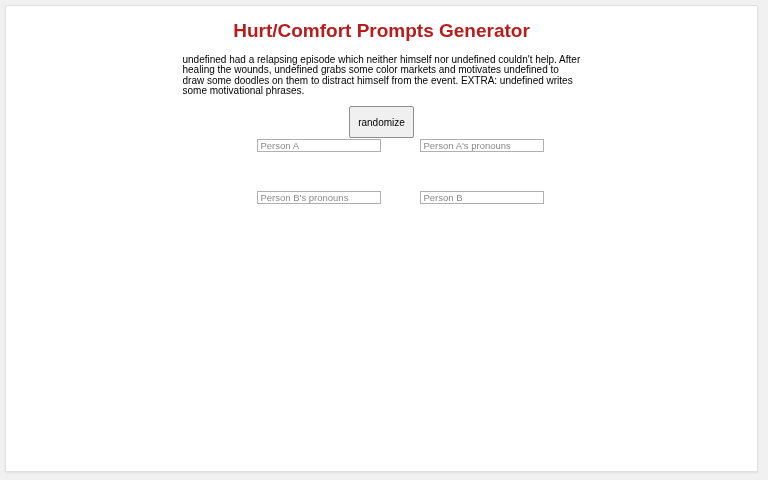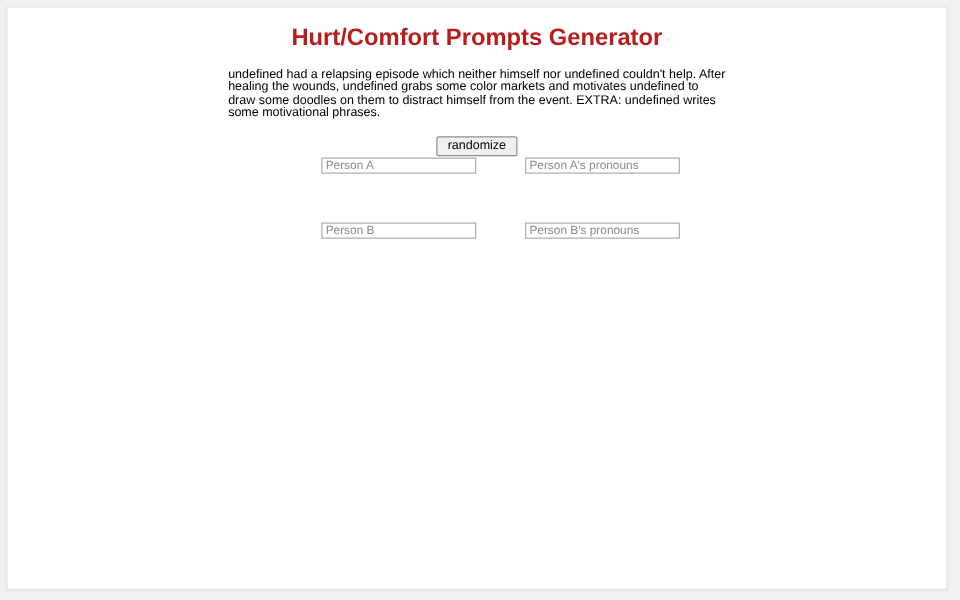--- a/index.html
+++ b/index.html
@@ -46,21 +46,21 @@
     margin-top: 10px;
     text-align: center;
   }
   .randomize-btn {
     font-family: "Liberation Sans", "DejaVu Sans", sans-serif;
     font-size: 10px;
     color: #000000;
     background: #f0f0f0;
     border: 1px solid #8f8f8f;
     border-radius: 2px;
-    height: 16px;
+    height: 32px;
     padding: 0 8px;
     line-height: 13px;
     cursor: pointer;
   }
   .inputs-grid {
     width: 250px;
     margin: 1px auto 0 auto;
     display: grid;
     grid-template-columns: 124px 124px;
     column-gap: 2px;
@@ -111,20 +111,20 @@
     <h1 class="title">Hurt/Comfort Prompts Generator</h1>
 
     <p class="prompt">undefined had a relapsing episode which neither himself nor undefined couldn't help. After healing the wounds, undefined grabs some color markets and motivates undefined to draw some doodles on them to distract himself from the event. EXTRA: undefined writes some motivational phrases.</p>
 
     <div class="controls">
       <button class="randomize-btn">randomize</button>
 
       <div class="inputs-grid">
         <input type="text" placeholder="Person A" style="">
         <input type="text" placeholder="Person A's pronouns" style="">
+        <input type="text" placeholder="Person B's pronouns" style="">
         <input type="text" placeholder="Person B" style="">
-        <input type="text" placeholder="Person B's pronouns" style="">
       </div>
     </div>
 
   </div>
 
 </div>
 
 </body></html>

